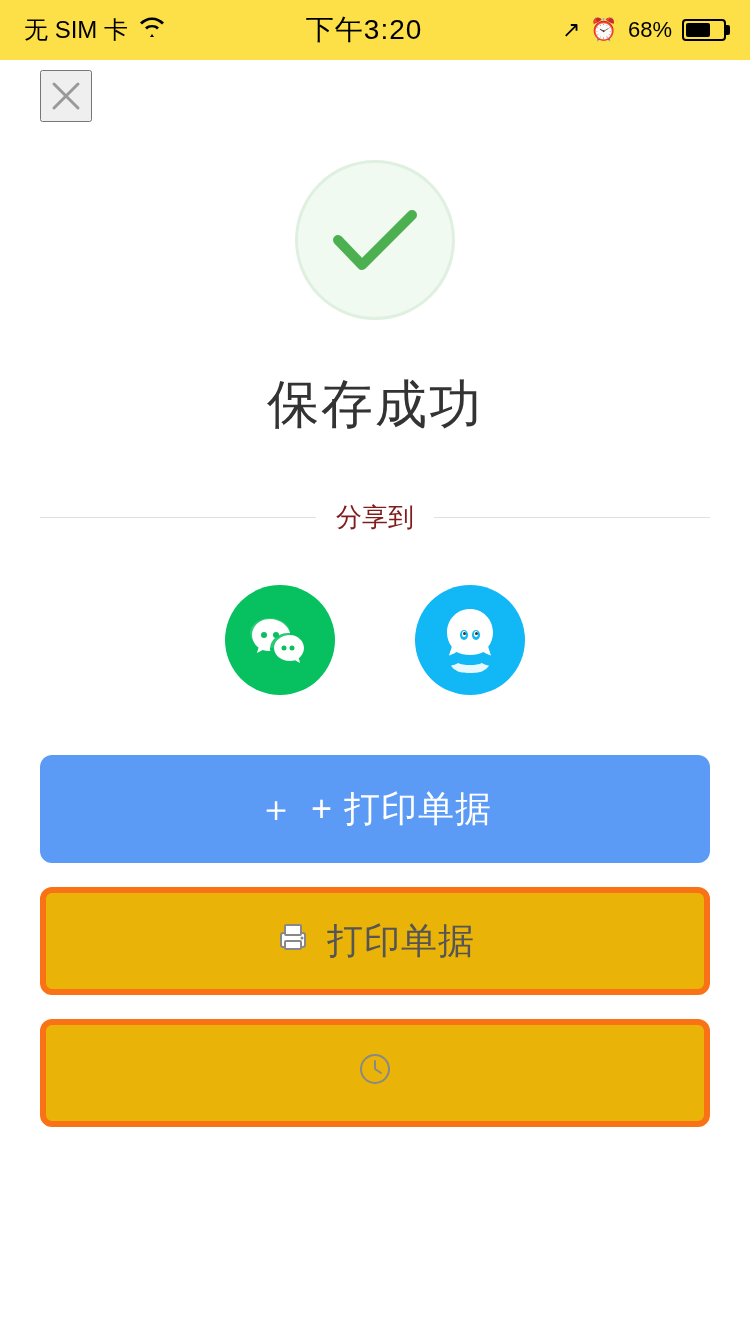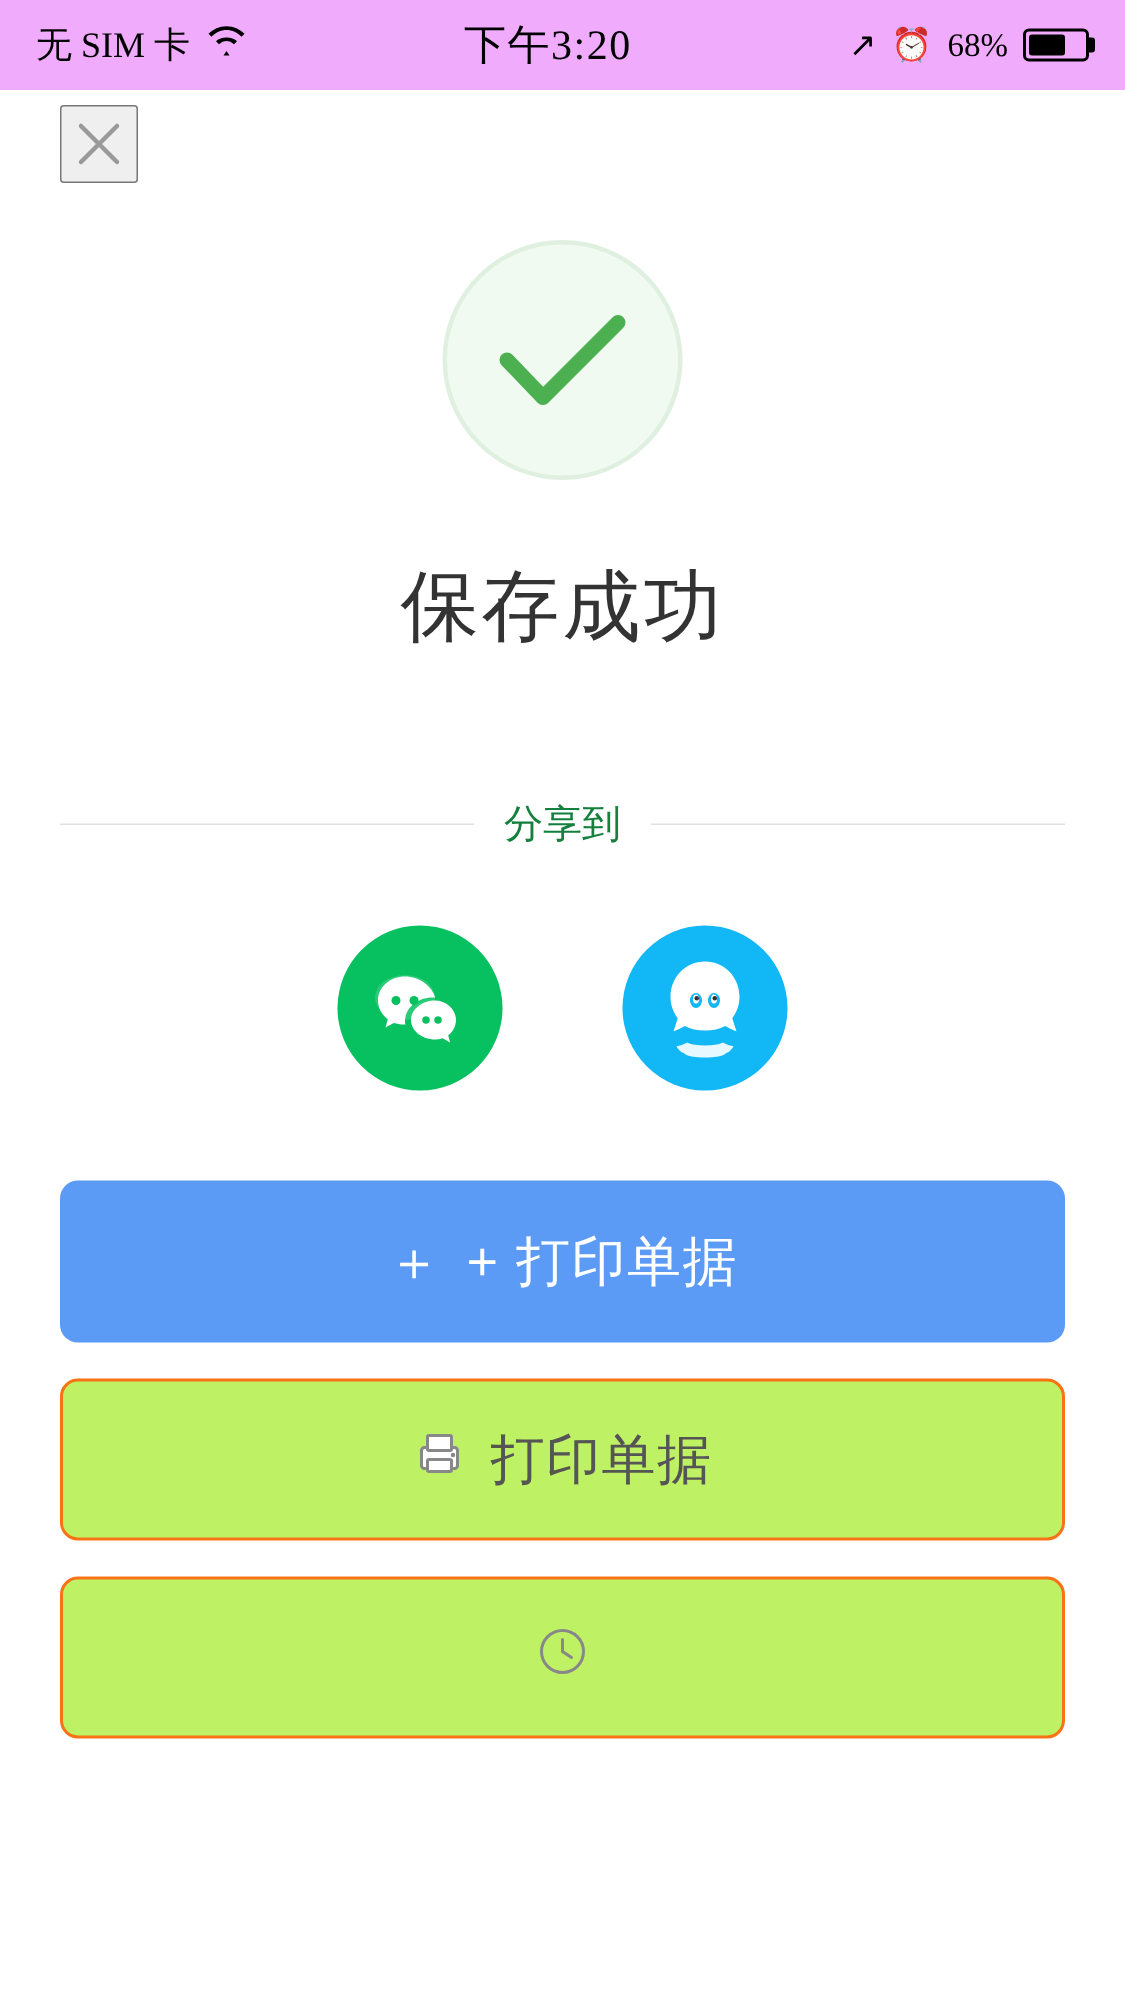--- a/index.html
+++ b/index.html
@@ -19,22 +19,21 @@
     }
 
     
     .status-bar {
       width: 100%;
       height: 60px;
       display: flex;
       align-items: center;
       justify-content: space-between;
       padding: 0 24px;
-      background: #f0abfc;
-      font-family: Liberation Serif, serif;
+      background: #fde047;
     }
 
     .status-left {
       display: flex;
       align-items: center;
       gap: 10px;
       font-size: 24px;
       font-weight: 500;
       color: #000;
     }
@@ -126,21 +125,21 @@
       align-items: center;
       justify-content: center;
       margin-bottom: 50px;
     }
 
     
     .success-title {
       font-size: 52px;
       font-weight: 400;
       color: #333333;
-      margin-bottom: 92px;
+      margin-bottom: 60px;
       letter-spacing: 2px;
     }
 
     
     .share-section {
       width: 100%;
       padding: 0 40px;
       margin-bottom: 60px;
     }
 
@@ -152,21 +151,21 @@
     }
 
     .divider-line {
       flex: 1;
       height: 1px;
       background: #e0e0e0;
     }
 
     .share-label {
       font-size: 26px;
-      color: #15803d;
+      color: #7f1d1d;
     }
 
     .share-icons {
       display: flex;
       justify-content: center;
       gap: 80px;
     }
 
     .share-icon-btn {
       width: 110px;
@@ -208,22 +207,22 @@
       align-items: center;
       justify-content: center;
       gap: 16px;
       cursor: pointer;
       letter-spacing: 1px;
     }
 
     .btn-secondary {
       width: 100%;
       height: 108px;
-      background: #bef264;
-      border: 2px solid #f97316;
+      background: #eab308;
+      border: 6px solid #f97316;
       border-radius: 12px;
       font-size: 36px;
       color: #555555;
       display: flex;
       align-items: center;
       justify-content: center;
       gap: 16px;
       cursor: pointer;
       letter-spacing: 1px;
     }

